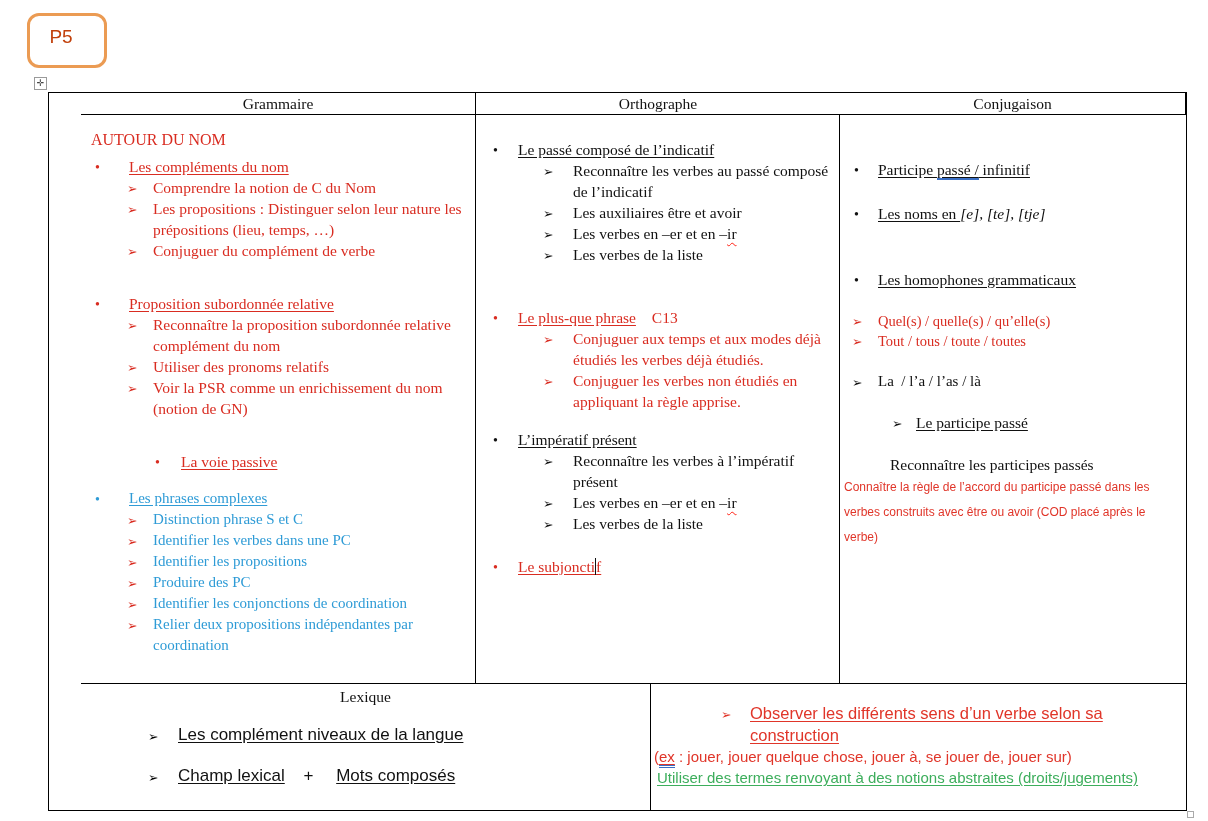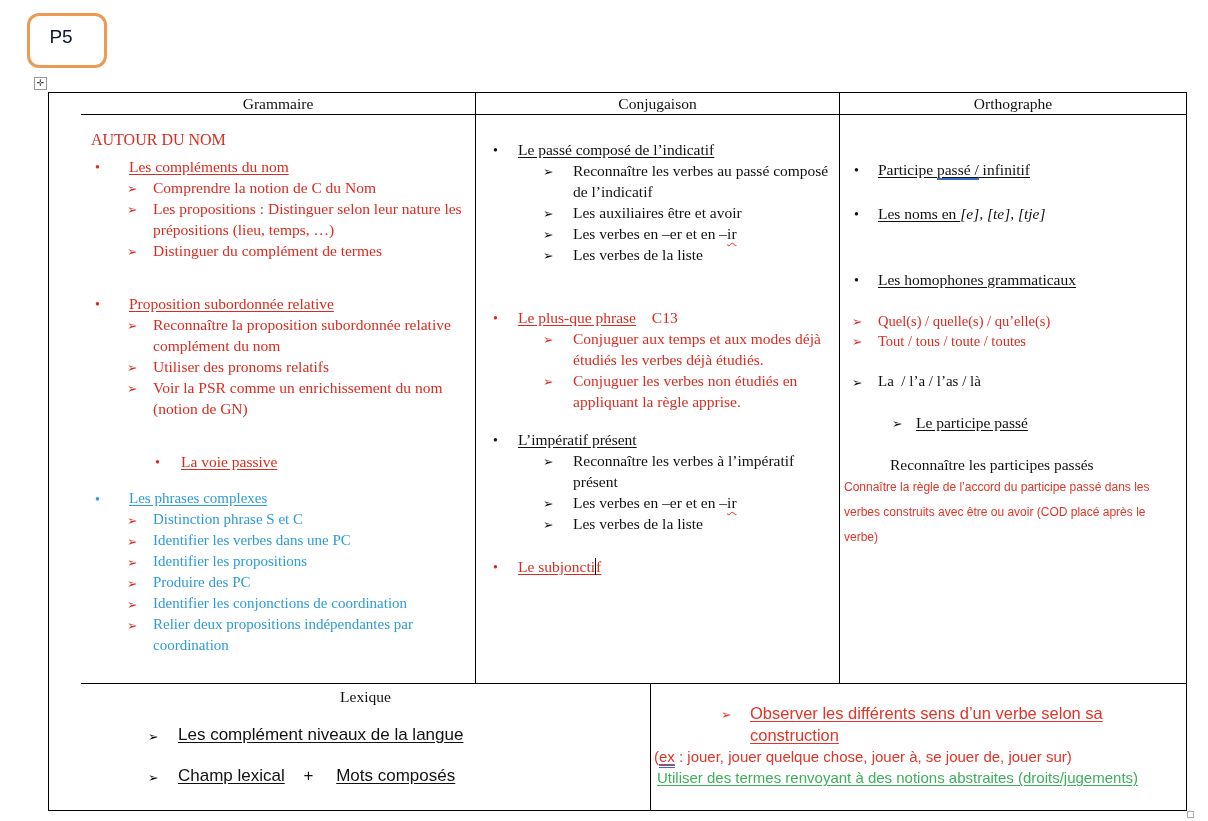--- a/index.html
+++ b/index.html
@@ -12,21 +12,21 @@
     --border:#000;
   }
   html,body{margin:0;padding:0;background:#fff;}
   .page{position:relative;width:1208px;height:821px;background:#fff;overflow:hidden;
         font-family:"Liberation Serif",serif;color:#111;}
 
   
   .p5-box{position:absolute;left:27px;top:13px;width:80px;height:55px;box-sizing:border-box;
           border:3px solid var(--orange);border-radius:12px;background:#fff;
           display:flex;align-items:center;justify-content:center;}
-  .p5-box span{font-family:"Liberation Sans",sans-serif;font-size:19px;color:#0f172a;
+  .p5-box span{font-family:"Liberation Sans",sans-serif;font-size:19px;color:#c2410c;
                position:relative;left:-6px;top:-4px;}
 
   
   .move-handle{position:absolute;left:34px;top:77px;width:13px;height:13px;box-sizing:border-box;
                border:1px solid #9a9a9a;background:#fff;display:flex;align-items:center;justify-content:center;}
   .move-handle .mh-glyph{font-size:9px;line-height:9px;color:#444;font-family:"DejaVu Sans",sans-serif;}
 
   
   .resize-handle{position:absolute;left:1187px;top:811px;width:7px;height:7px;box-sizing:border-box;
                  border:1px solid #aaa;background:#fff;}
@@ -100,26 +100,26 @@
   <div class="move-handle">
     <span class="mh-glyph">✛</span>
   </div>
 
   <div class="tbl">
 
     <div class="row-h">
       <div class="cell hcell vline">
           <span>Grammaire</span>
         </div>
+      <div class="cell hcell">
+          <span>Orthographe</span>
+        </div>
       <div class="cell hcell vline">
           <span>Conjugaison</span>
         </div>
-      <div class="cell hcell">
-          <span>Orthographe</span>
-        </div>
     </div>
 
     <div class="row-b">
 
       <div class="cell vline g">
         <div class="trow heading red">AUTOUR DU NOM</div>
 
         <div class="trow brow red" style="margin-top:6px">
           <span class="bullet">•</span>
           <span class="u">Les compléments du nom</span>
@@ -127,21 +127,21 @@
         <div class="trow arow red">
           <span class="arrow red">➢</span>
           <span>Comprendre la notion de C du Nom</span>
         </div>
         <div class="trow arow red">
           <span class="arrow red">➢</span>
           <span>Les propositions : Distinguer selon leur nature les prépositions (lieu, temps, …)</span>
         </div>
         <div class="trow arow red">
           <span class="arrow red">➢</span>
-          <span>Distinguer du complément de termes</span>
+          <span>Conjuguer du complément de verbe</span>
         </div>
 
         <div class="trow brow red" style="margin-top:32px">
           <span class="bullet">•</span>
           <span class="u">Proposition subordonnée relative</span>
         </div>
         <div class="trow arow red">
           <span class="arrow red">➢</span>
           <span>Reconnaître la proposition subordonnée relative complément du nom</span>
         </div>

